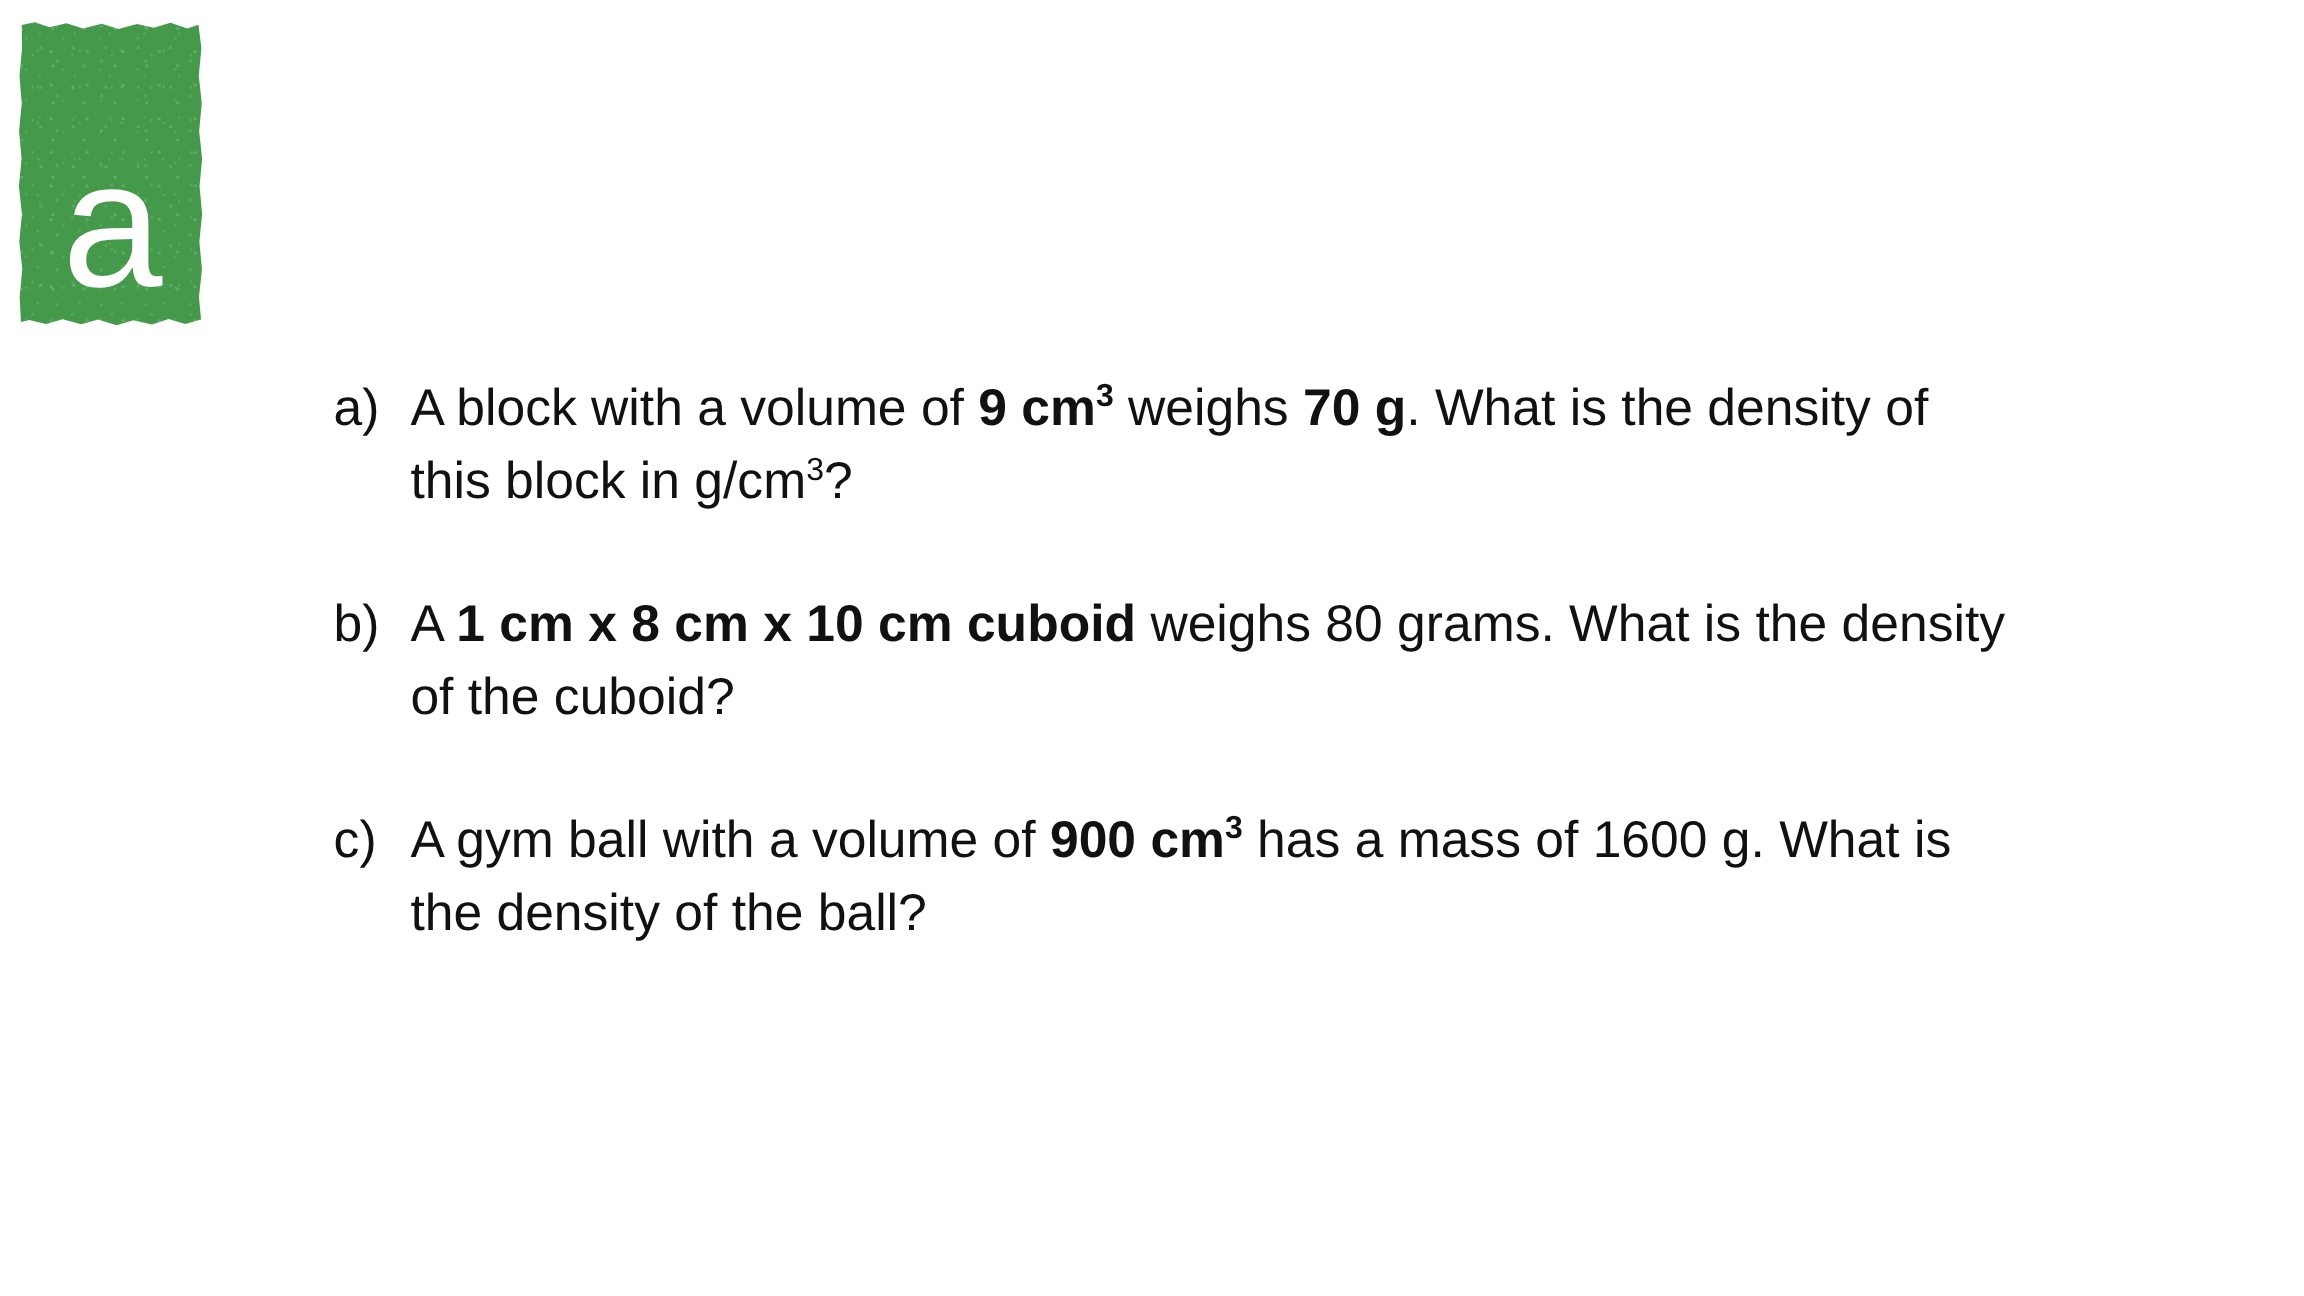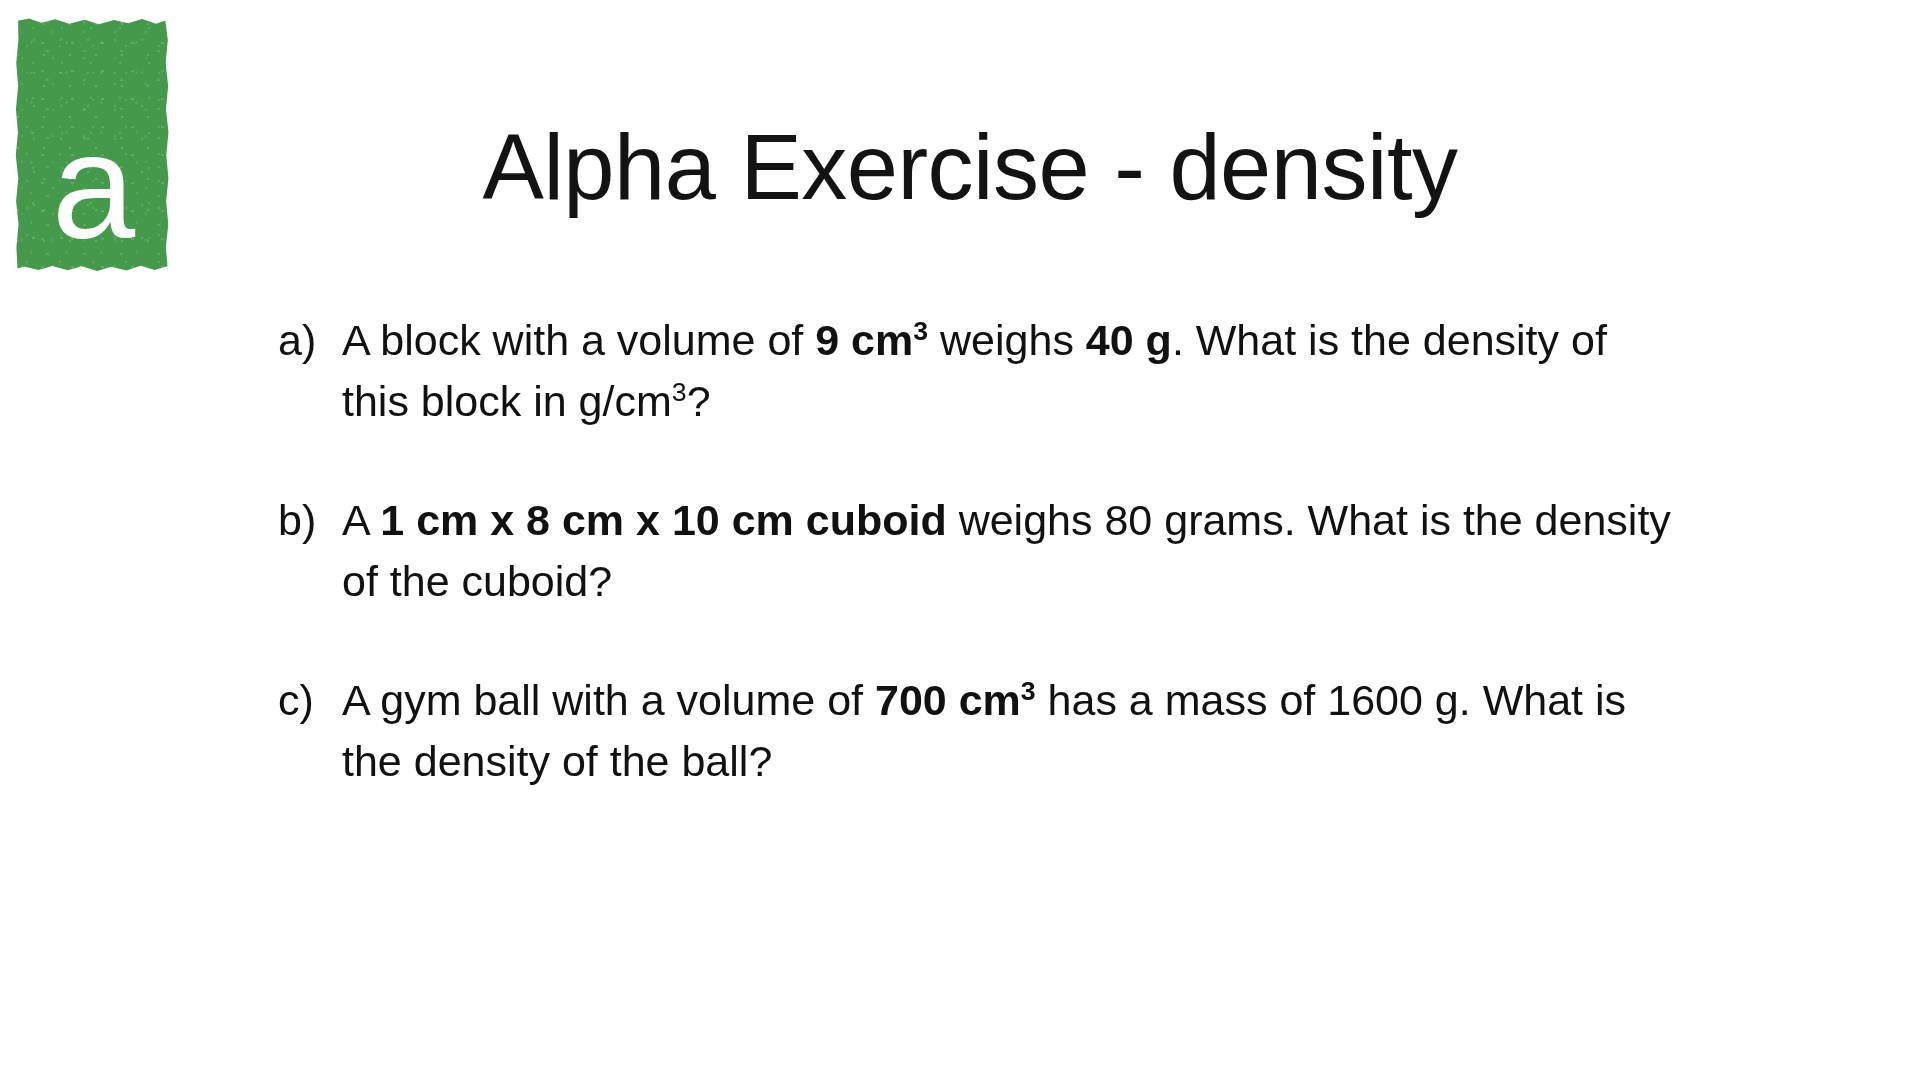--- a/index.html
+++ b/index.html
@@ -136,30 +136,29 @@
 <body>
 
 <div class="slide">
 
   <div class="logo-badge">
     <div class="logo-plate"></div>
     <div class="logo-grain"></div>
     <div class="logo-letter">a</div>
   </div>
 
-  <h1 class="slide-title">Alpha Exercise - density</h1>
 
   <ol class="question-list">
       <li class="question-item">
         <span class="question-marker">a)</span>
-        <span class="question-text">A block with a volume of <b>9 cm</b><b><sup>3</sup></b> weighs <b>40 g</b>. What is the density of this block in g/cm<sup>3</sup>?</span>
+        <span class="question-text">A block with a volume of <b>9 cm</b><b><sup>3</sup></b> weighs <b>70 g</b>. What is the density of this block in g/cm<sup>3</sup>?</span>
       </li>
       <li class="question-item">
         <span class="question-marker">b)</span>
         <span class="question-text">A <b>1 cm x 8 cm x 10 cm cuboid</b> weighs 80 grams. What is the density of the cuboid?</span>
       </li>
       <li class="question-item">
         <span class="question-marker">c)</span>
-        <span class="question-text">A gym ball with a volume of <b>700 cm</b><b><sup>3</sup></b> has a mass of 1600 g. What is the density of the ball?</span>
+        <span class="question-text">A gym ball with a volume of <b>900 cm</b><b><sup>3</sup></b> has a mass of 1600 g. What is the density of the ball?</span>
       </li>
     </ol>
 
 </div>
 
 </body></html>

